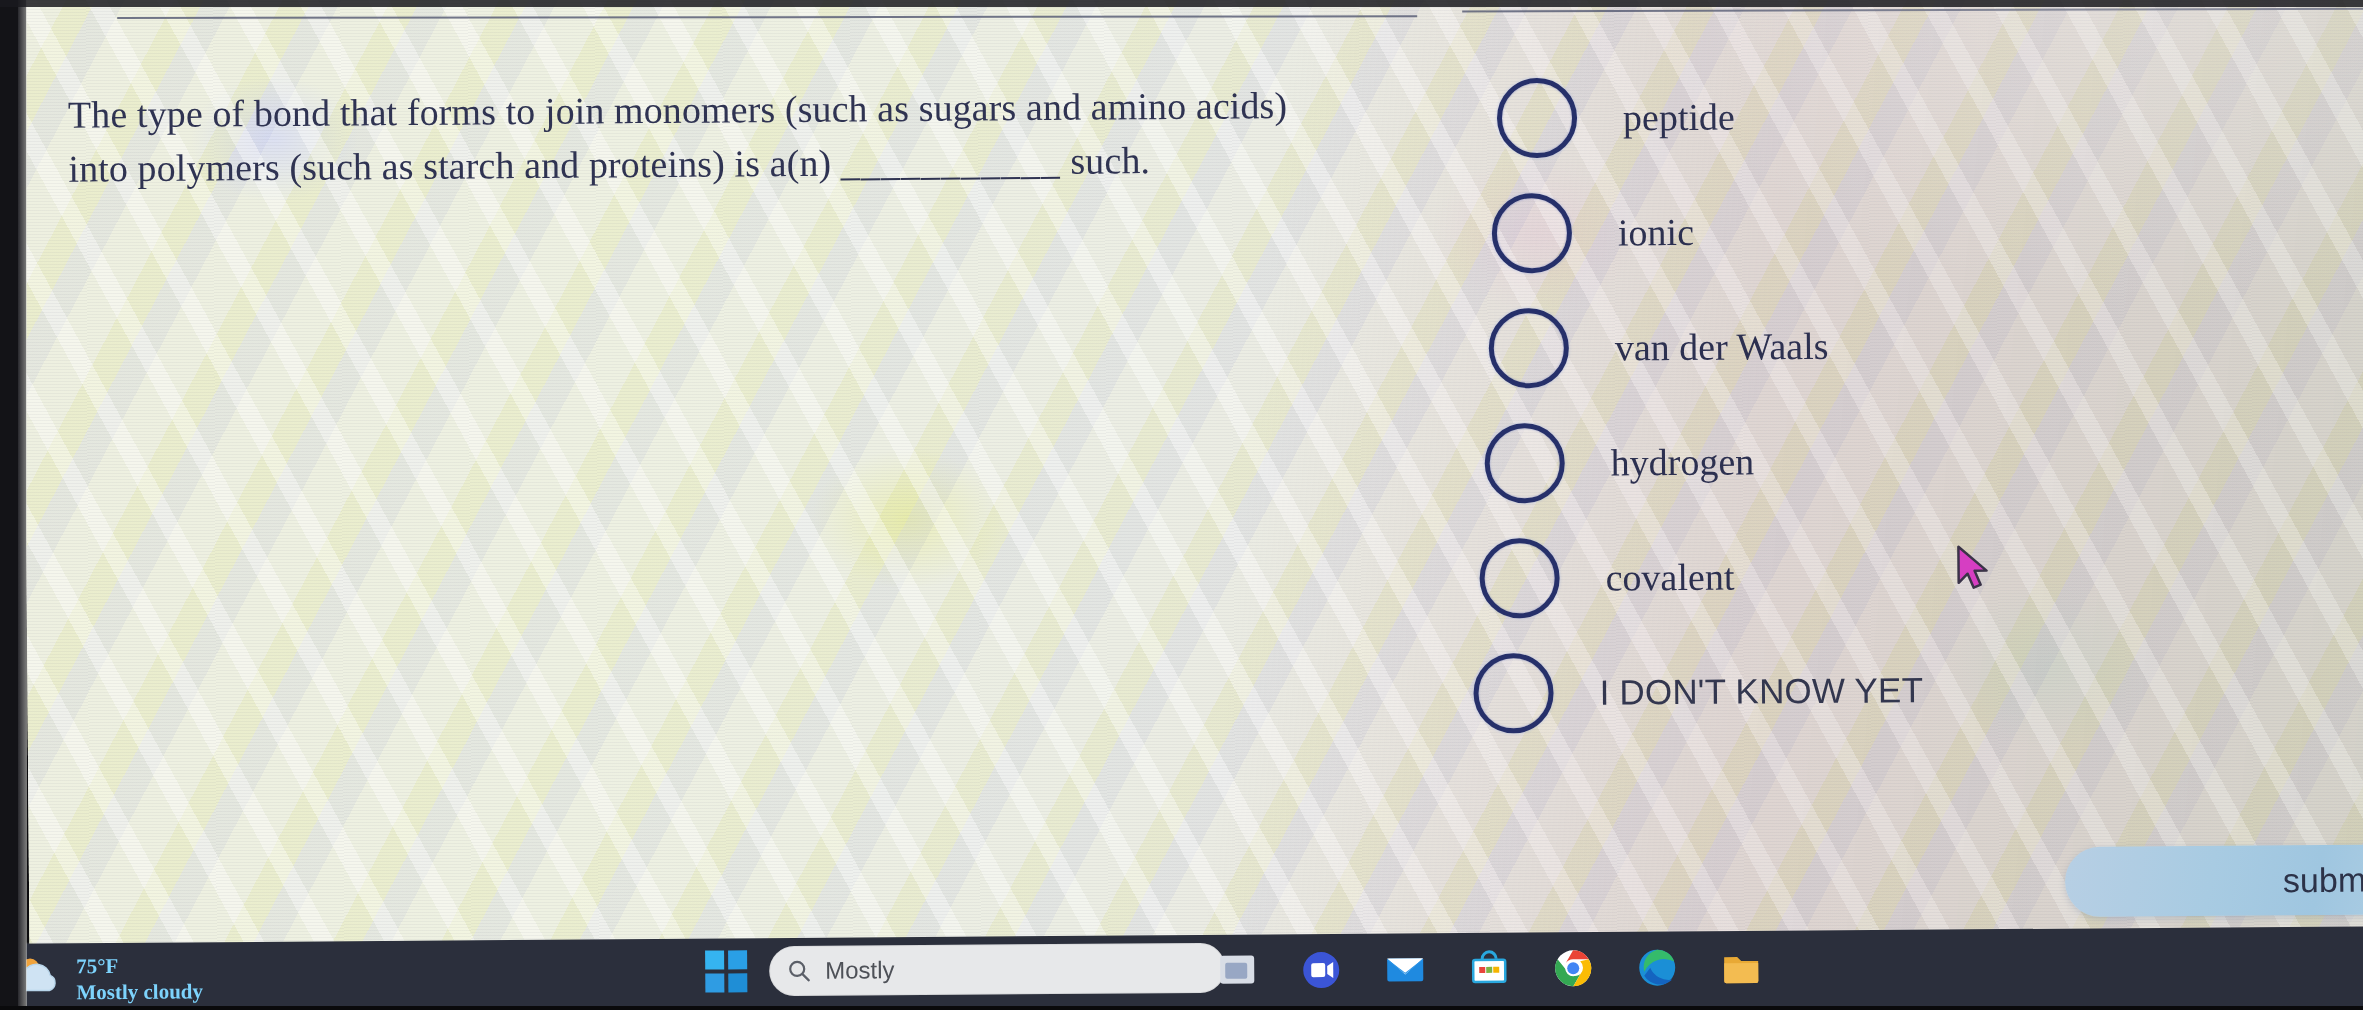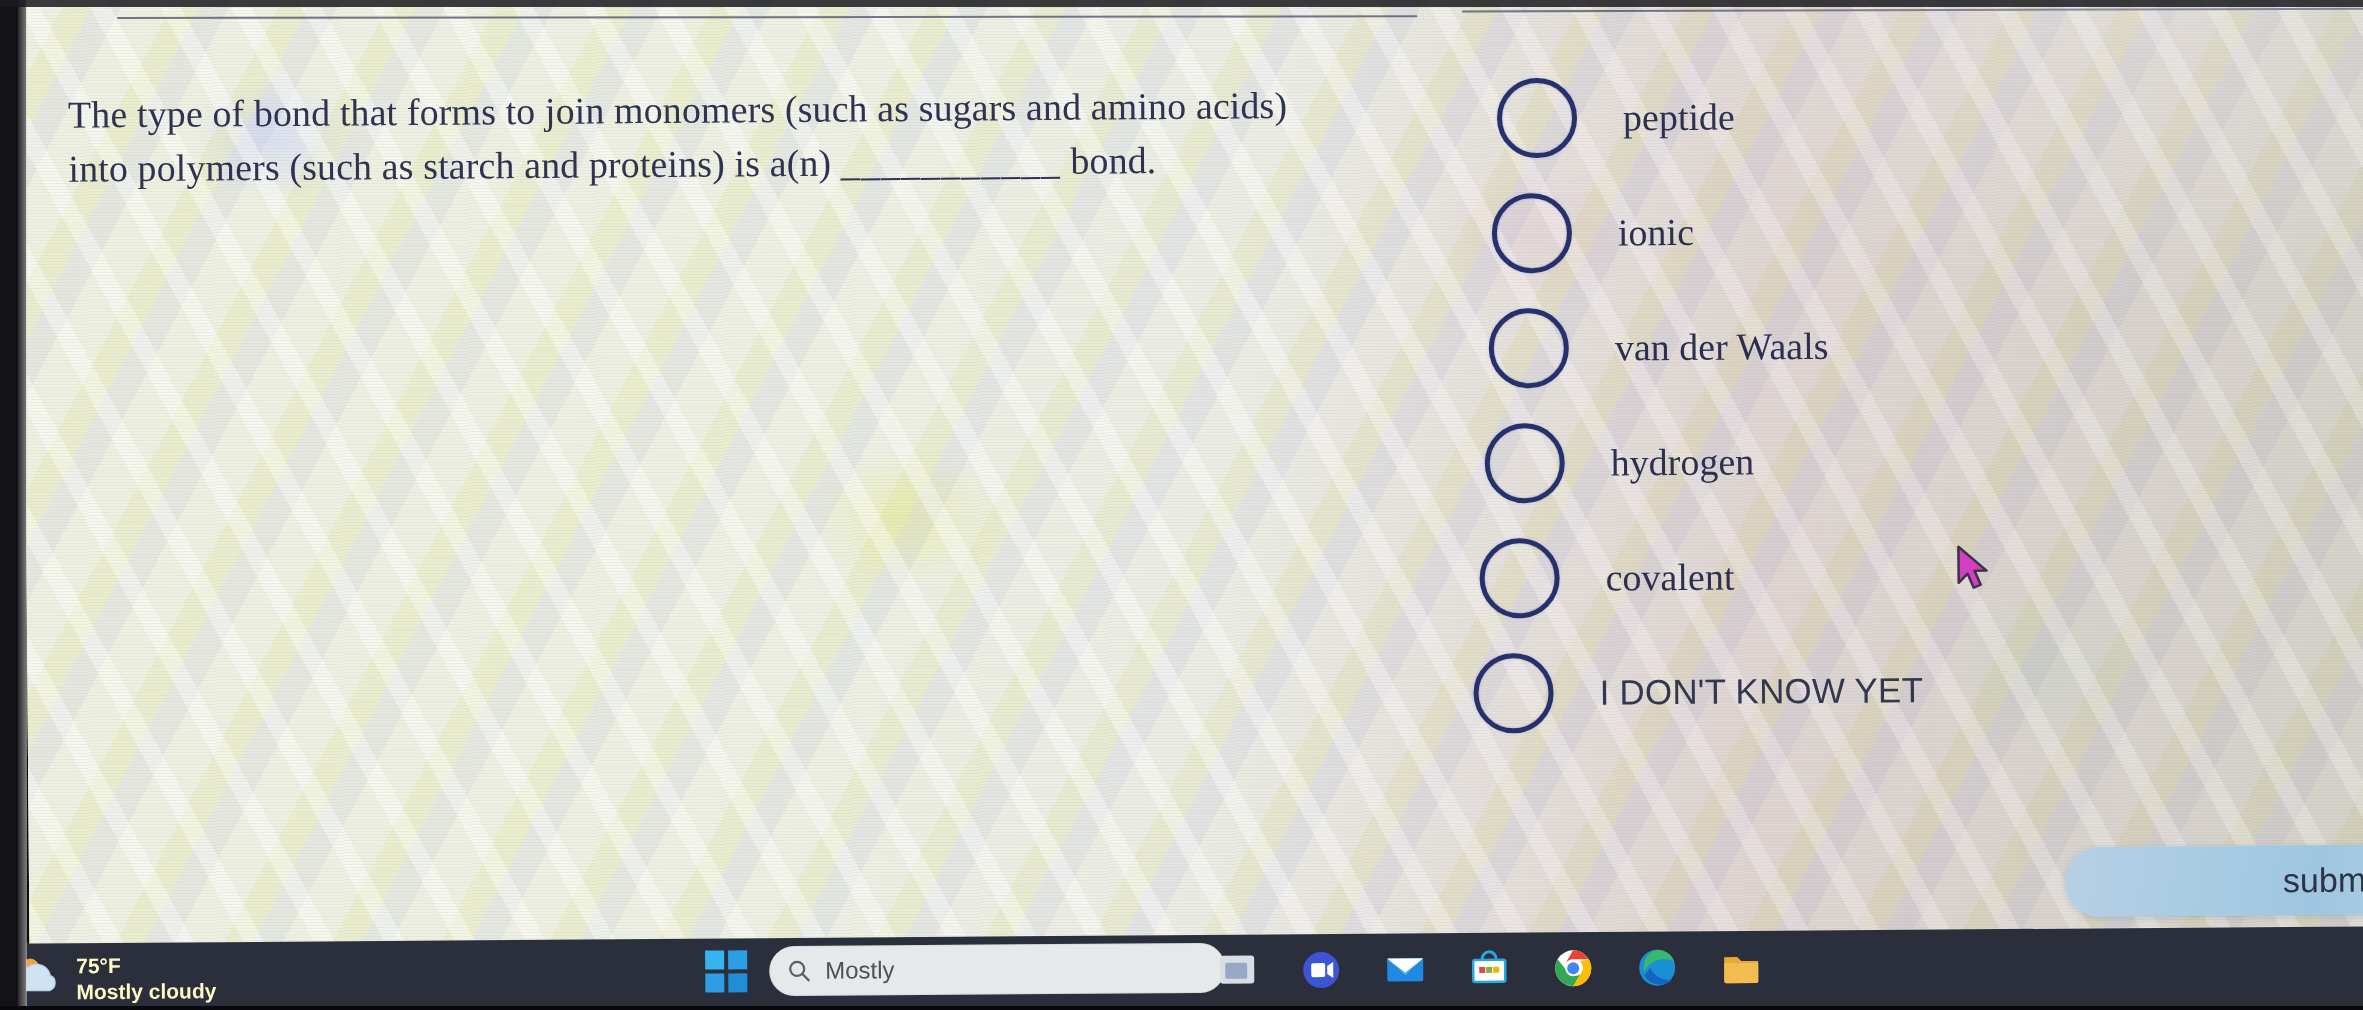--- a/index.html
+++ b/index.html
@@ -123,21 +123,21 @@
   
   #taskbar{
     position:absolute;left:-30px;top:944px;width:2460px;height:110px;
     background:#2b2f3c;
     transform:rotate(-.42deg);transform-origin:0 0;
     box-shadow:0 -1px 0 rgba(255,255,255,.10);
   }
   .tb-inner{position:relative;width:100%;height:100%;}
   .weather{position:absolute;left:40px;top:10px;display:flex;align-items:center;gap:12px;}
   .weather .wtxt{
-    font-family:Liberation Sans, sans-serif;color:#fef9c3;line-height:1.25;
+    font-family:Liberation Serif, serif;color:#7dd3fc;line-height:1.25;
   }
   .weather .t1{font-size:21px;font-weight:bold;}
   .weather .t2{font-size:21px;font-weight:bold;}
   .tbmid{position:absolute;left:735px;top:8px;display:flex;align-items:center;gap:22px;}
   .winbtn{width:42px;height:42px;display:grid;grid-template-columns:1fr 1fr;grid-template-rows:1fr 1fr;gap:4px;cursor:pointer;}
   .winbtn i{display:block;background:#2aa5e8;}
   .winbtn i:nth-child(1){background:#35b4f0;}
   .winbtn i:nth-child(2){background:#2a9fe6;}
   .winbtn i:nth-child(3){background:#2f9ce3;}
   .winbtn i:nth-child(4){background:#1f8ed6;}
@@ -175,21 +175,21 @@
 
     <div class="content">
 
       <div class="rule left"></div>
       <div class="rule right"></div>
 
       <div class="answer-head">ANSWER</div>
 
       <div class="question">
         <span>The type of bond that forms to join monomers (such as sugars and amino acids) into</span>
-        <span>polymers (such as starch and proteins) is a(n) </span><span class="blank">___________</span><span> bond.</span>
+        <span>polymers (such as starch and proteins) is a(n) </span><span class="blank">___________</span><span> such.</span>
       </div>
 
       <div class="options">
         <div class="opt">
           <div class="circ"></div>
           <div class="lbl">peptide</div>
         </div>
         <div class="opt">
           <div class="circ"></div>
           <div class="lbl">ionic</div>

